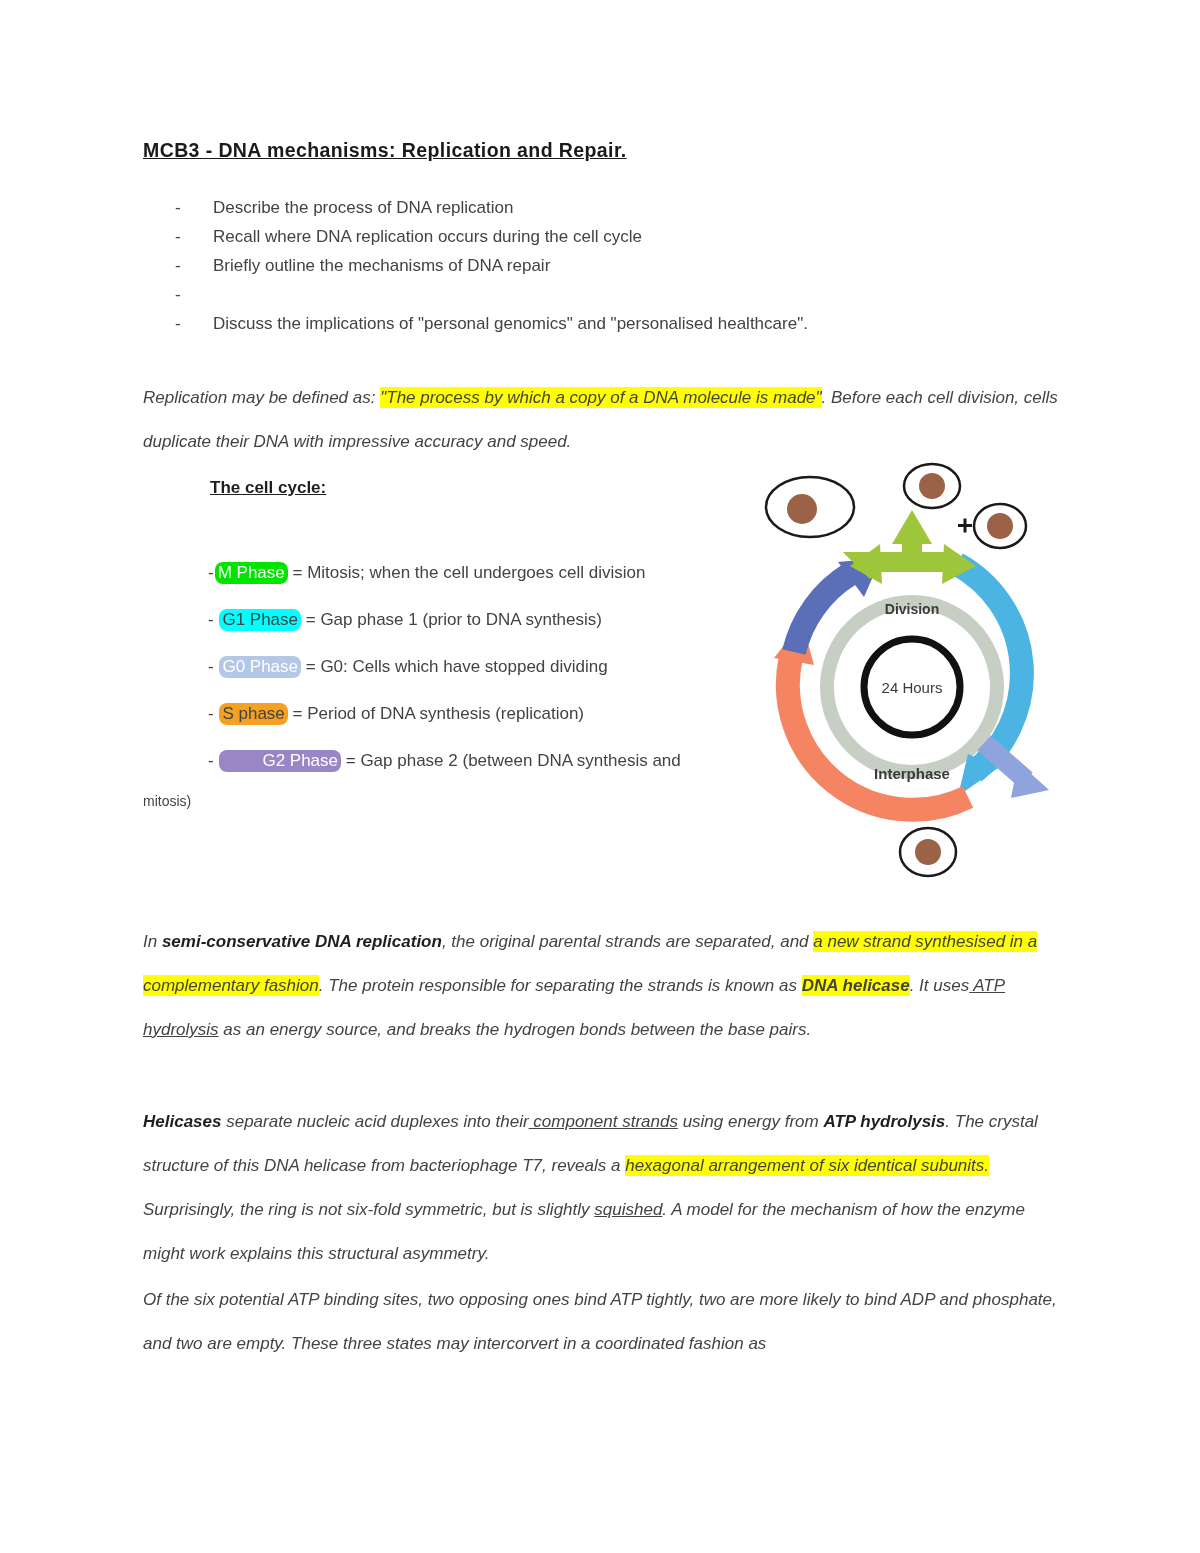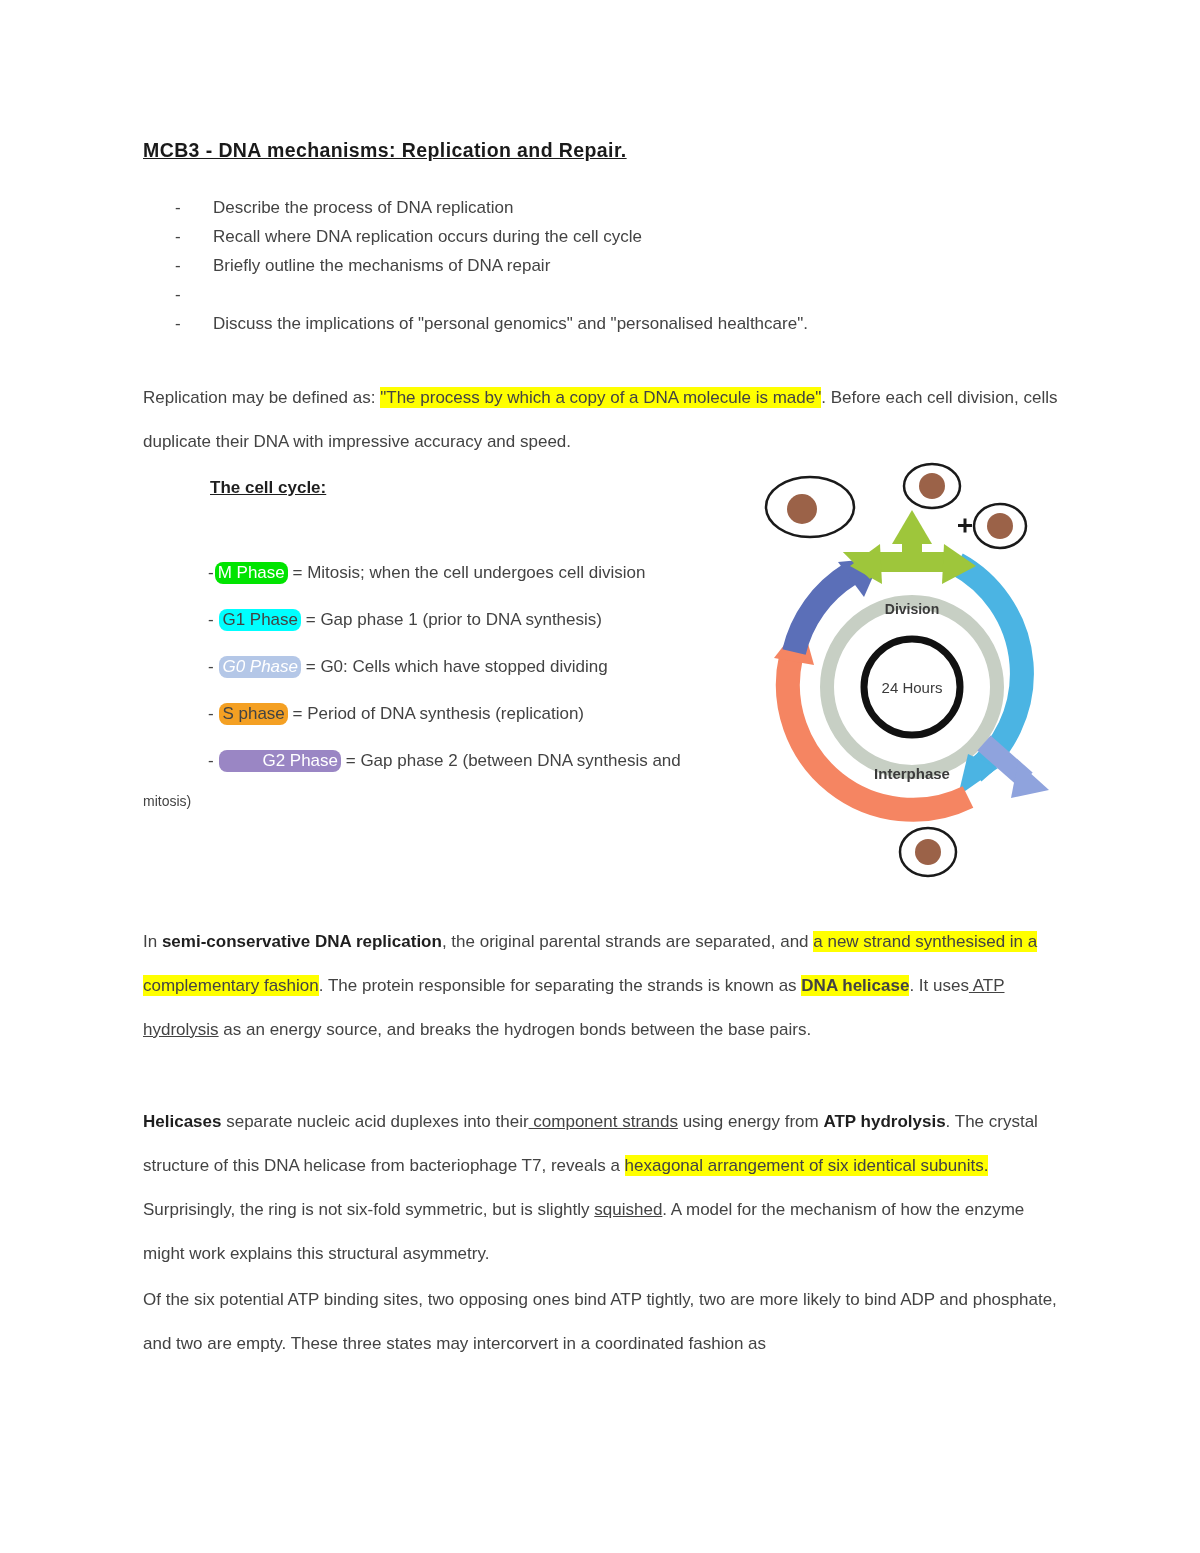--- a/index.html
+++ b/index.html
@@ -48,20 +48,21 @@
     color: #434343;
   }
   .objective-text {
     white-space: nowrap;
   }
   .para {
     position: absolute;
     font-size: 17px;
     line-height: 44px;
     color: #434343;
+    font-style: italic;
   }
   .p-intro {
     left: 143px;
     top: 376px;
     width: 915px;
   }
   .hl-y {
     background: #ffff00;
     color: #434343;
     padding: 1px 0;
@@ -161,21 +162,21 @@
     </div>
   </div>
 
   <div class="para p-intro"><span>Replication may be defined as:</span> <span class="hl-y">"The process by which a copy of a DNA molecule is made"</span><span>. Before each cell division, cells duplicate their DNA with impressive accuracy and speed.</span></div>
 
   <div class="cc-head">The cell cycle:</div>
 
   <div class="phase-list">
     <div class="phase-row"><span class="dash">-</span><span class="chip chip-m" style="background: rgb(0, 228, 0); color: rgb(255, 255, 255);">M Phase</span> <span>=  Mitosis; when the cell undergoes cell division</span></div>
     <div class="phase-row"><span class="dash">-</span> <span class="chip chip-g1" style="background: rgb(0, 255, 255); color: rgb(67, 67, 67);">G1 Phase</span> <span>=  Gap phase 1 (prior to DNA synthesis)</span></div>
-    <div class="phase-row"><span class="dash">-</span> <span class="chip chip-g0" style="background: rgb(180, 199, 231); color: rgb(255, 255, 255); font-style: italic;">G0 Phase</span> <span>= G0: Cells which have stopped dividing</span></div>
+    <div class="phase-row"><span class="dash">-</span> <span class="chip chip-g0" style="background: rgb(180, 199, 231); color: rgb(255, 255, 255);">G0 Phase</span> <span>= G0: Cells which have stopped dividing</span></div>
     <div class="phase-row"><span class="dash">-</span> <span class="chip chip-s" style="background: rgb(244, 160, 35); color: rgb(67, 67, 67);">S phase</span> <span>= Period of DNA synthesis (replication)</span></div>
     <div class="phase-row"><span class="dash">-</span> <span class="chip chip-g2" style="background: rgb(154, 134, 196); color: rgb(255, 255, 255); padding-left: 43px;">G2 Phase</span> <span>= Gap phase 2 (between DNA synthesis and</span></div>
   </div>
 
   <div class="mitosis-tail">mitosis)</div>
 
   <div class="diagram">
     <svg width="320" height="430" viewBox="0 0 320 430" xmlns="http://www.w3.org/2000/svg">
 
       <g>

